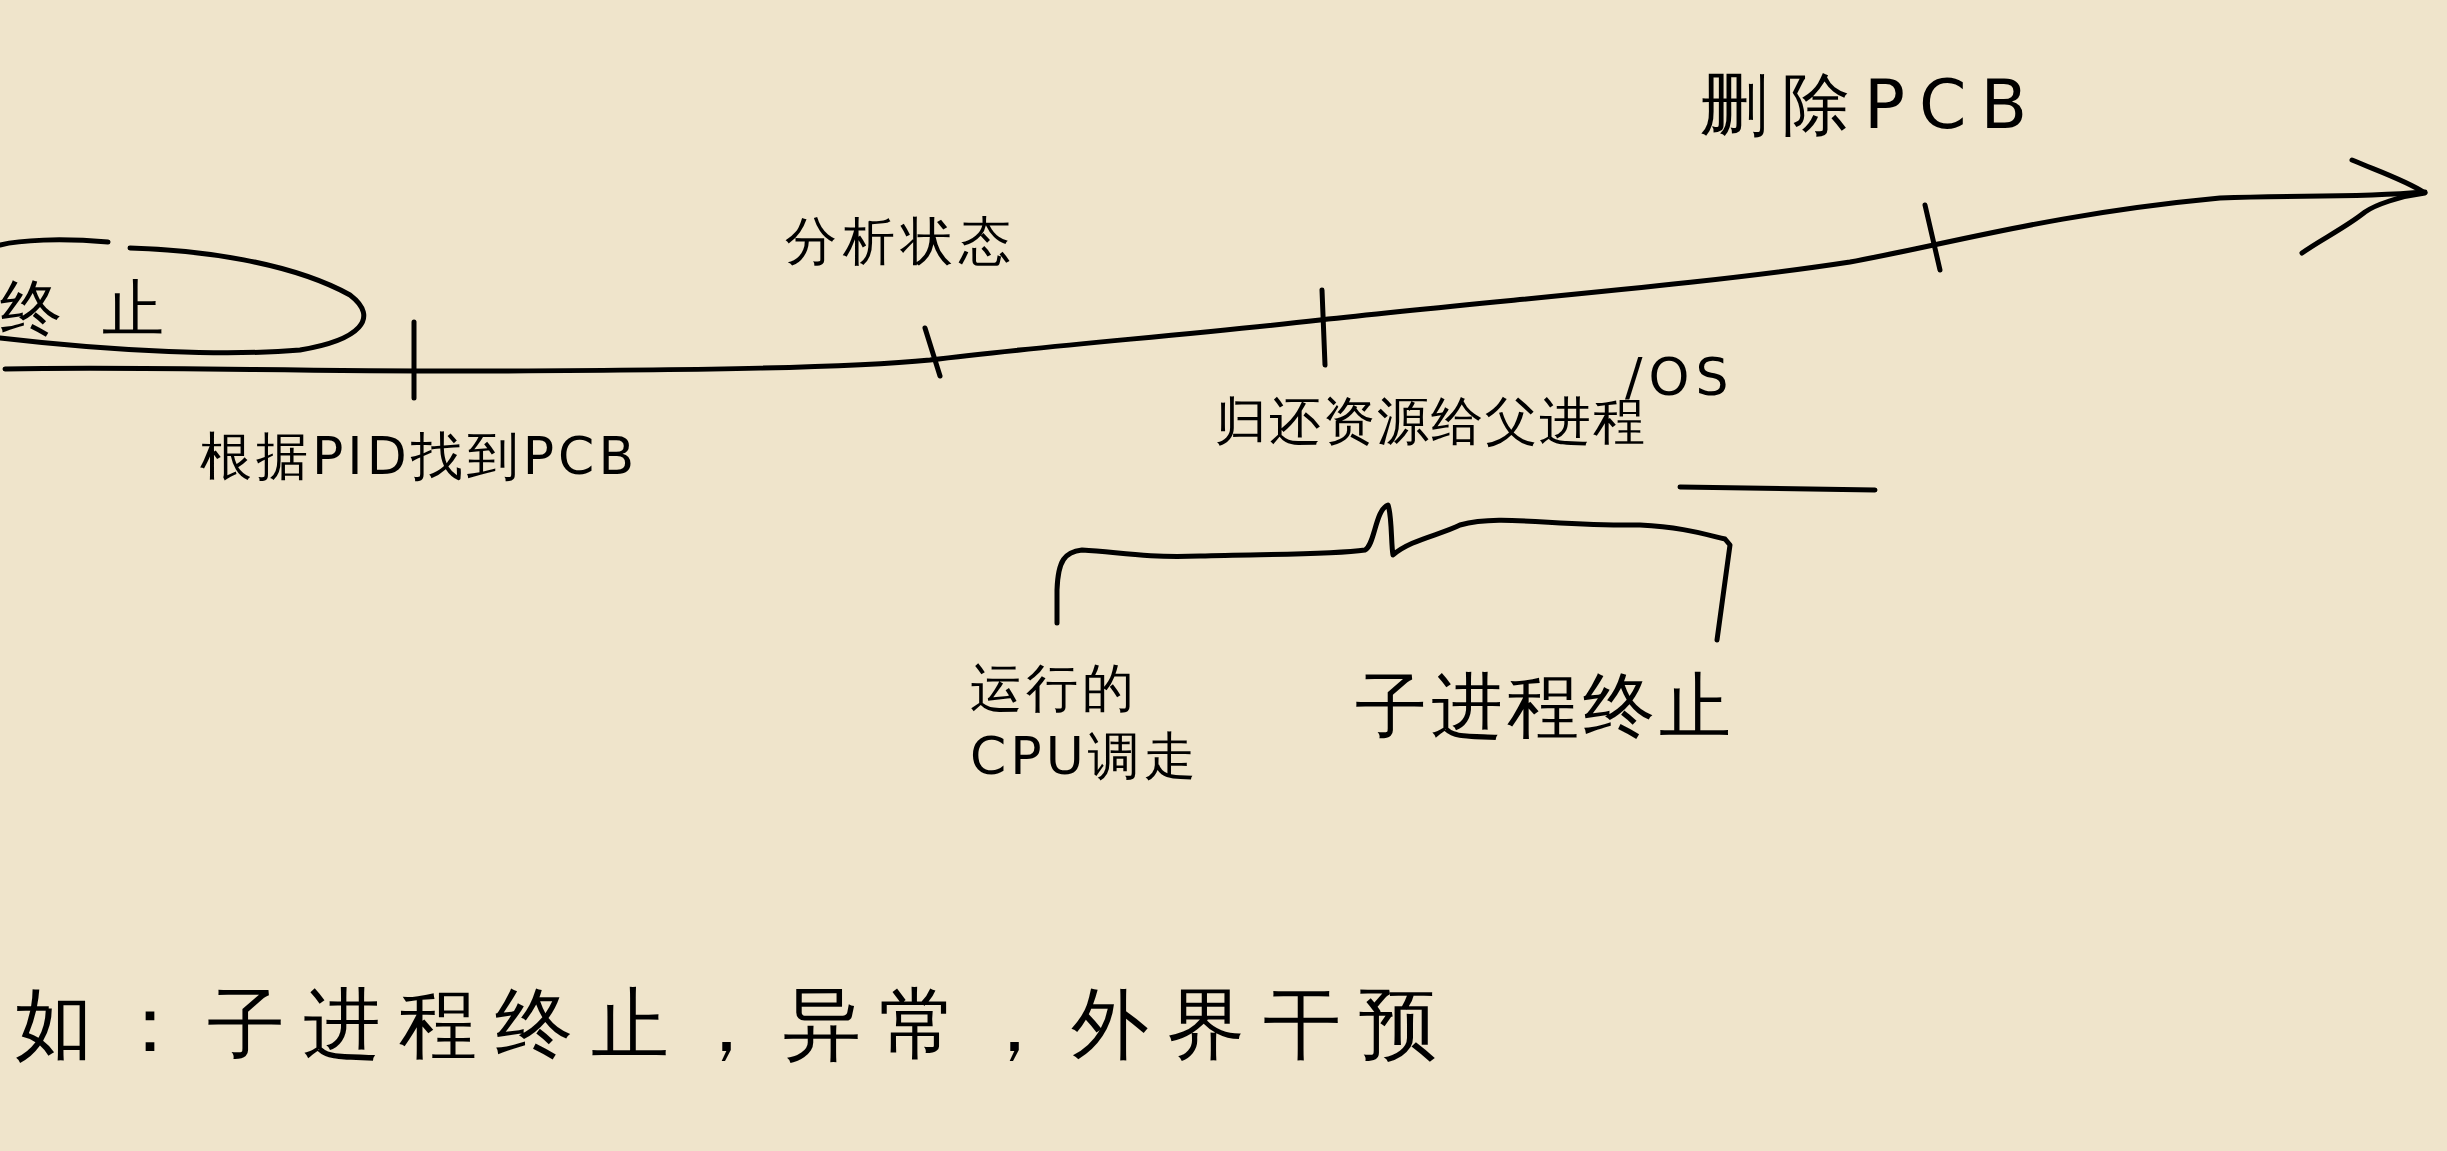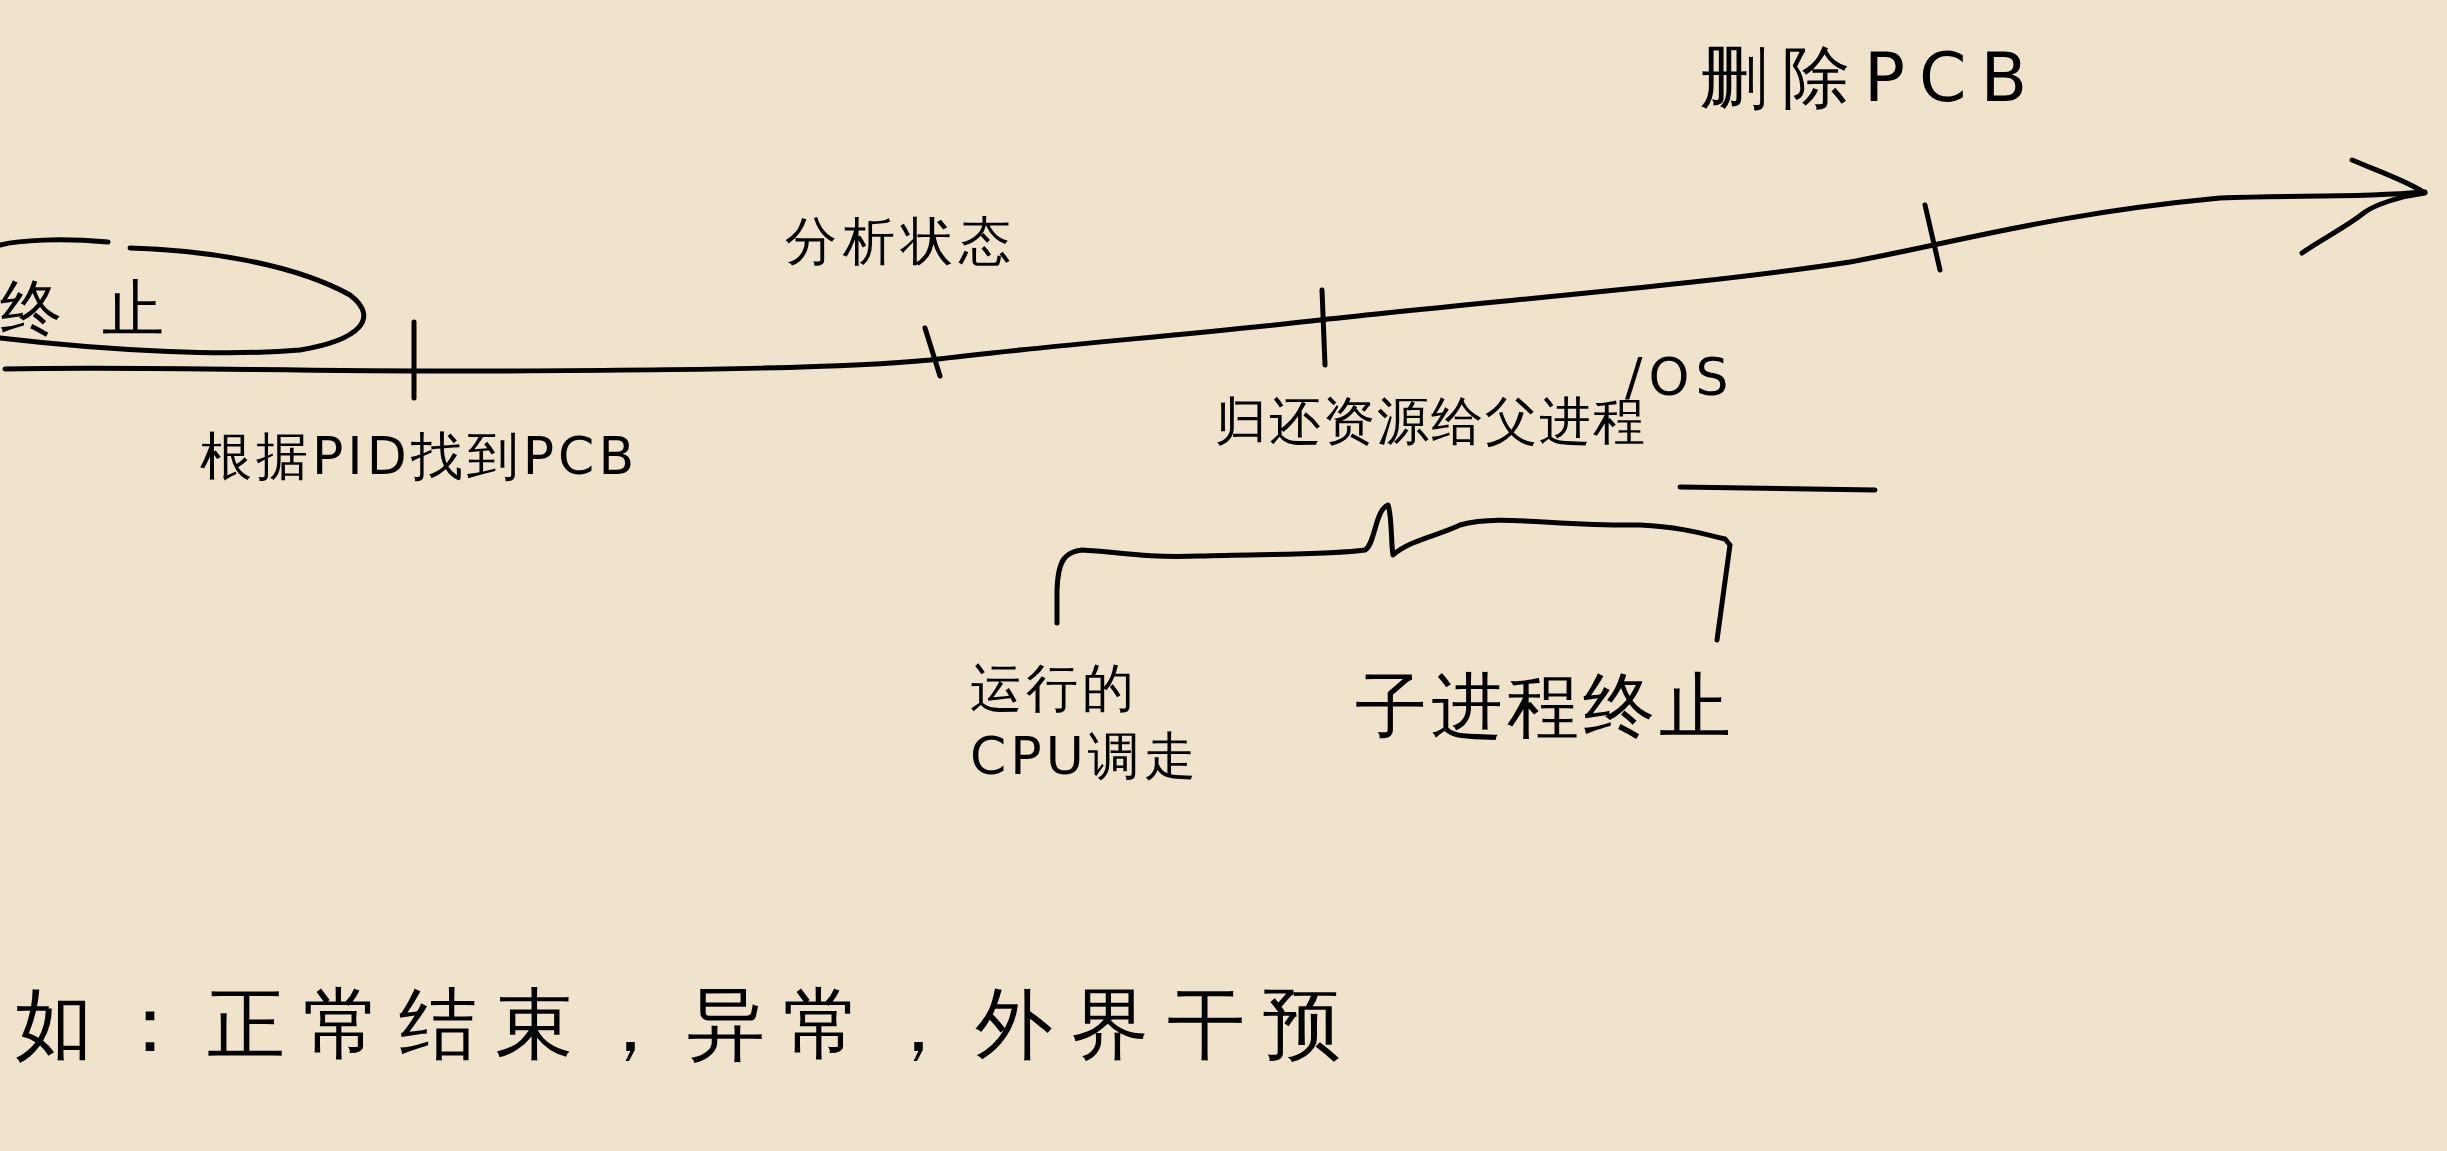--- a/index.html
+++ b/index.html
@@ -15,21 +15,21 @@
       position: absolute;
       white-space: nowrap;
       font-family: "DejaVu Sans", sans-serif;
       color: #000;
       line-height: 1;
       letter-spacing: 4px;
     }
     .l-terminate { left: 0px;   top: 278px;  font-size: 62px; letter-spacing: 40px; text-align: center; }
     .l-pid       { left: 200px; top: 430px;  font-size: 52px; }
     .l-analyze   { left: 785px; top: 215px;  font-size: 52px; letter-spacing: 6px; }
-    .l-delete    { left: 1700px; top: 44px;  font-size: 68px; letter-spacing: 14px; }
+    .l-delete    { left: 1700px; top: 71px;  font-size: 68px; letter-spacing: 14px; }
     .l-io-top    { left: 1625px; top: 351px; font-size: 52px; letter-spacing: 6px; }
     .l-return    { left: 1215px; top: 395px; font-size: 52px; letter-spacing: 2px; }
     .l-cpu       { left: 970px;  top: 655px; font-size: 52px; line-height: 1.3; white-space: pre; }
     .l-child     { left: 1355px; top: 670px; font-size: 72px; }
     .l-examples  { left: 15px;   top: 985px; font-size: 78px; letter-spacing: 18px; }
   </style>
 </head>
 <body>
 
 <svg class="strokes" width="2447" height="1151" viewBox="0 0 2447 1151">
@@ -54,13 +54,13 @@
 
 <div class="lbl l-terminate">终止</div>
 <div class="lbl l-pid">根据PID找到PCB</div>
 <div class="lbl l-analyze">分析状态</div>
 <div class="lbl l-delete">删除PCB</div>
 <div class="lbl l-io-top">/OS</div>
 <div class="lbl l-return">归还资源给父进程</div>
 <div class="lbl l-cpu">运行的
 CPU调走</div>
 <div class="lbl l-child">子进程终止</div>
-<div class="lbl l-examples">如：正常结束，异常，外界干预</div>
+<div class="lbl l-examples">如：子进程终止，异常，外界干预</div>
 
 </body></html>

